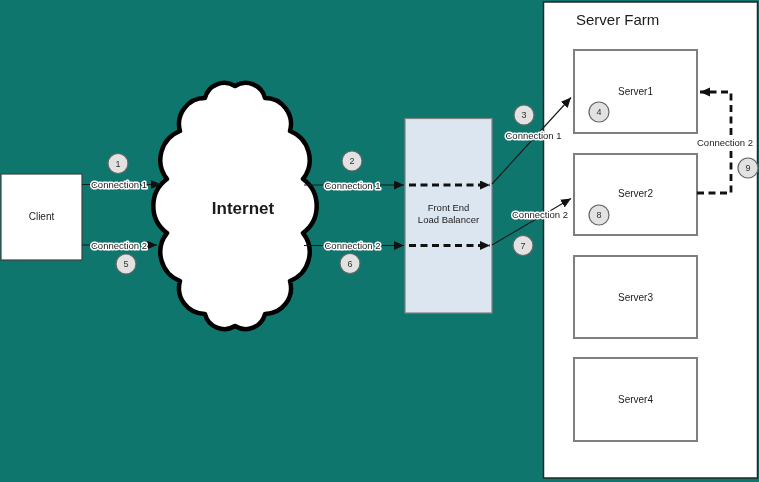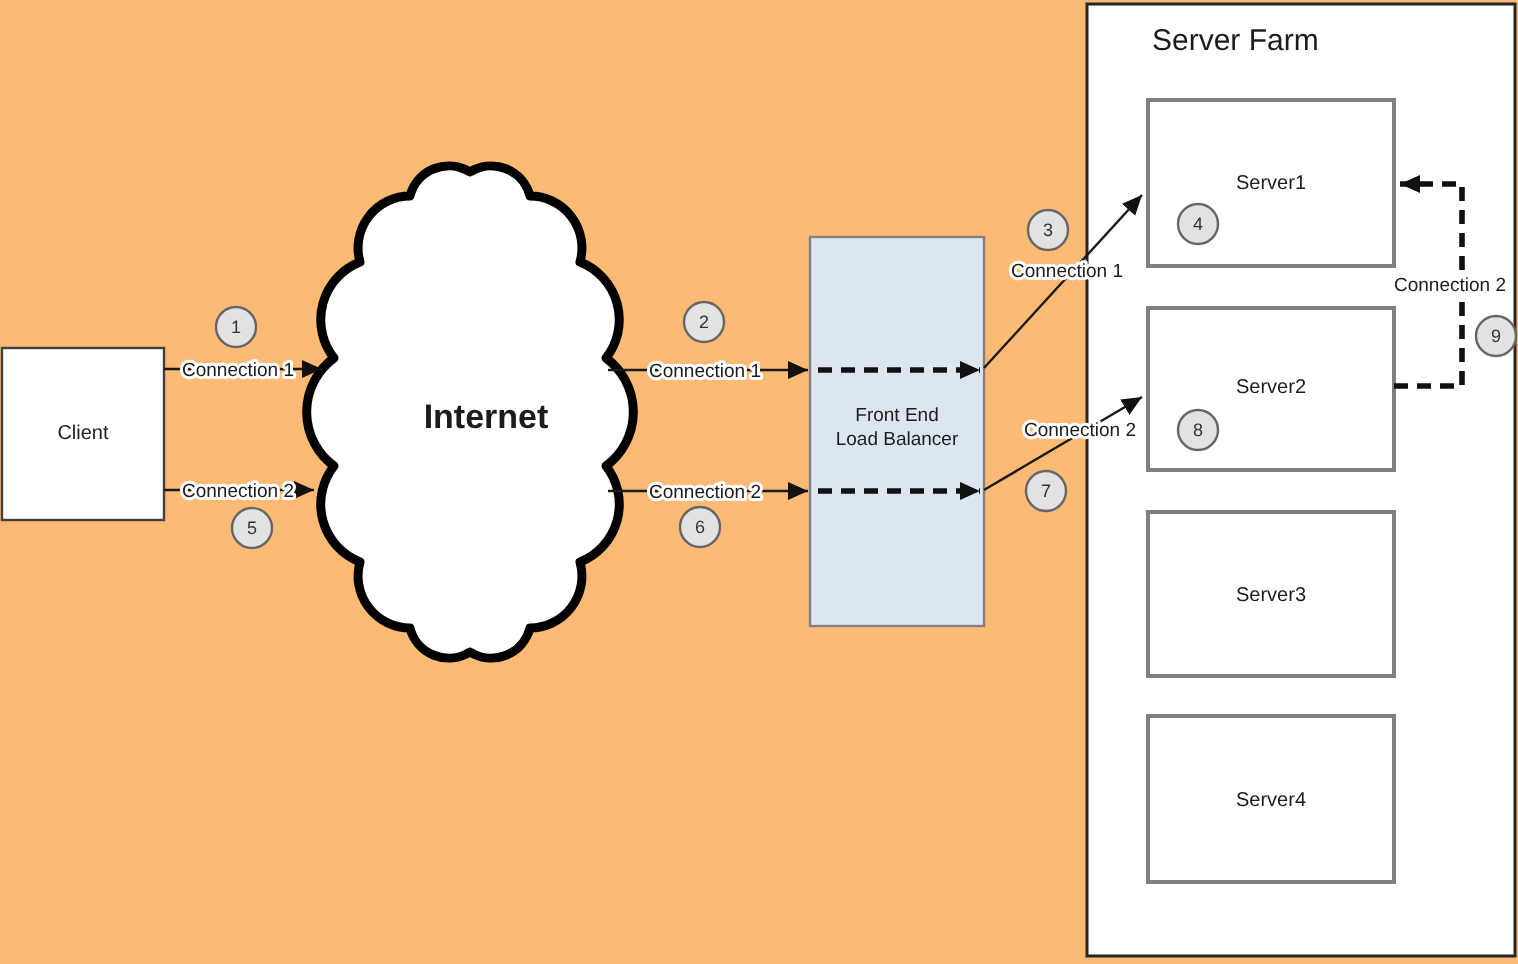--- a/index.html
+++ b/index.html
@@ -1,16 +1,16 @@
 <!DOCTYPE html>
 <html><head>
 <meta charset="utf-8">
 <style>
   html,body{margin:0;padding:0;background:#ffffff;}
-  #stage{position:relative;width:759px;height:482px;background:#fdba74;overflow:hidden;
+  #stage{position:relative;width:759px;height:482px;background:#0f766e;overflow:hidden;
          font-family:"Liberation Sans", sans-serif;}
   svg{position:absolute;left:0;top:0;}
   text{font-family:"Liberation Sans", sans-serif;fill:#1c1c1c;}
   .lbl{font-size:9.5px;paint-order:stroke;stroke:#ffffff;stroke-width:3px;stroke-linejoin:round;}
   .nodelbl{font-size:10px;}
   .lbtxt{font-size:9.5px;}
   .biglbl{font-size:17px;font-weight:bold;}
   .farmtitle{font-size:15px;}
   .stepnum{font-size:9px;fill:#333333;}
   .thin{stroke:#1a1a1a;stroke-width:1.2;fill:none;}

